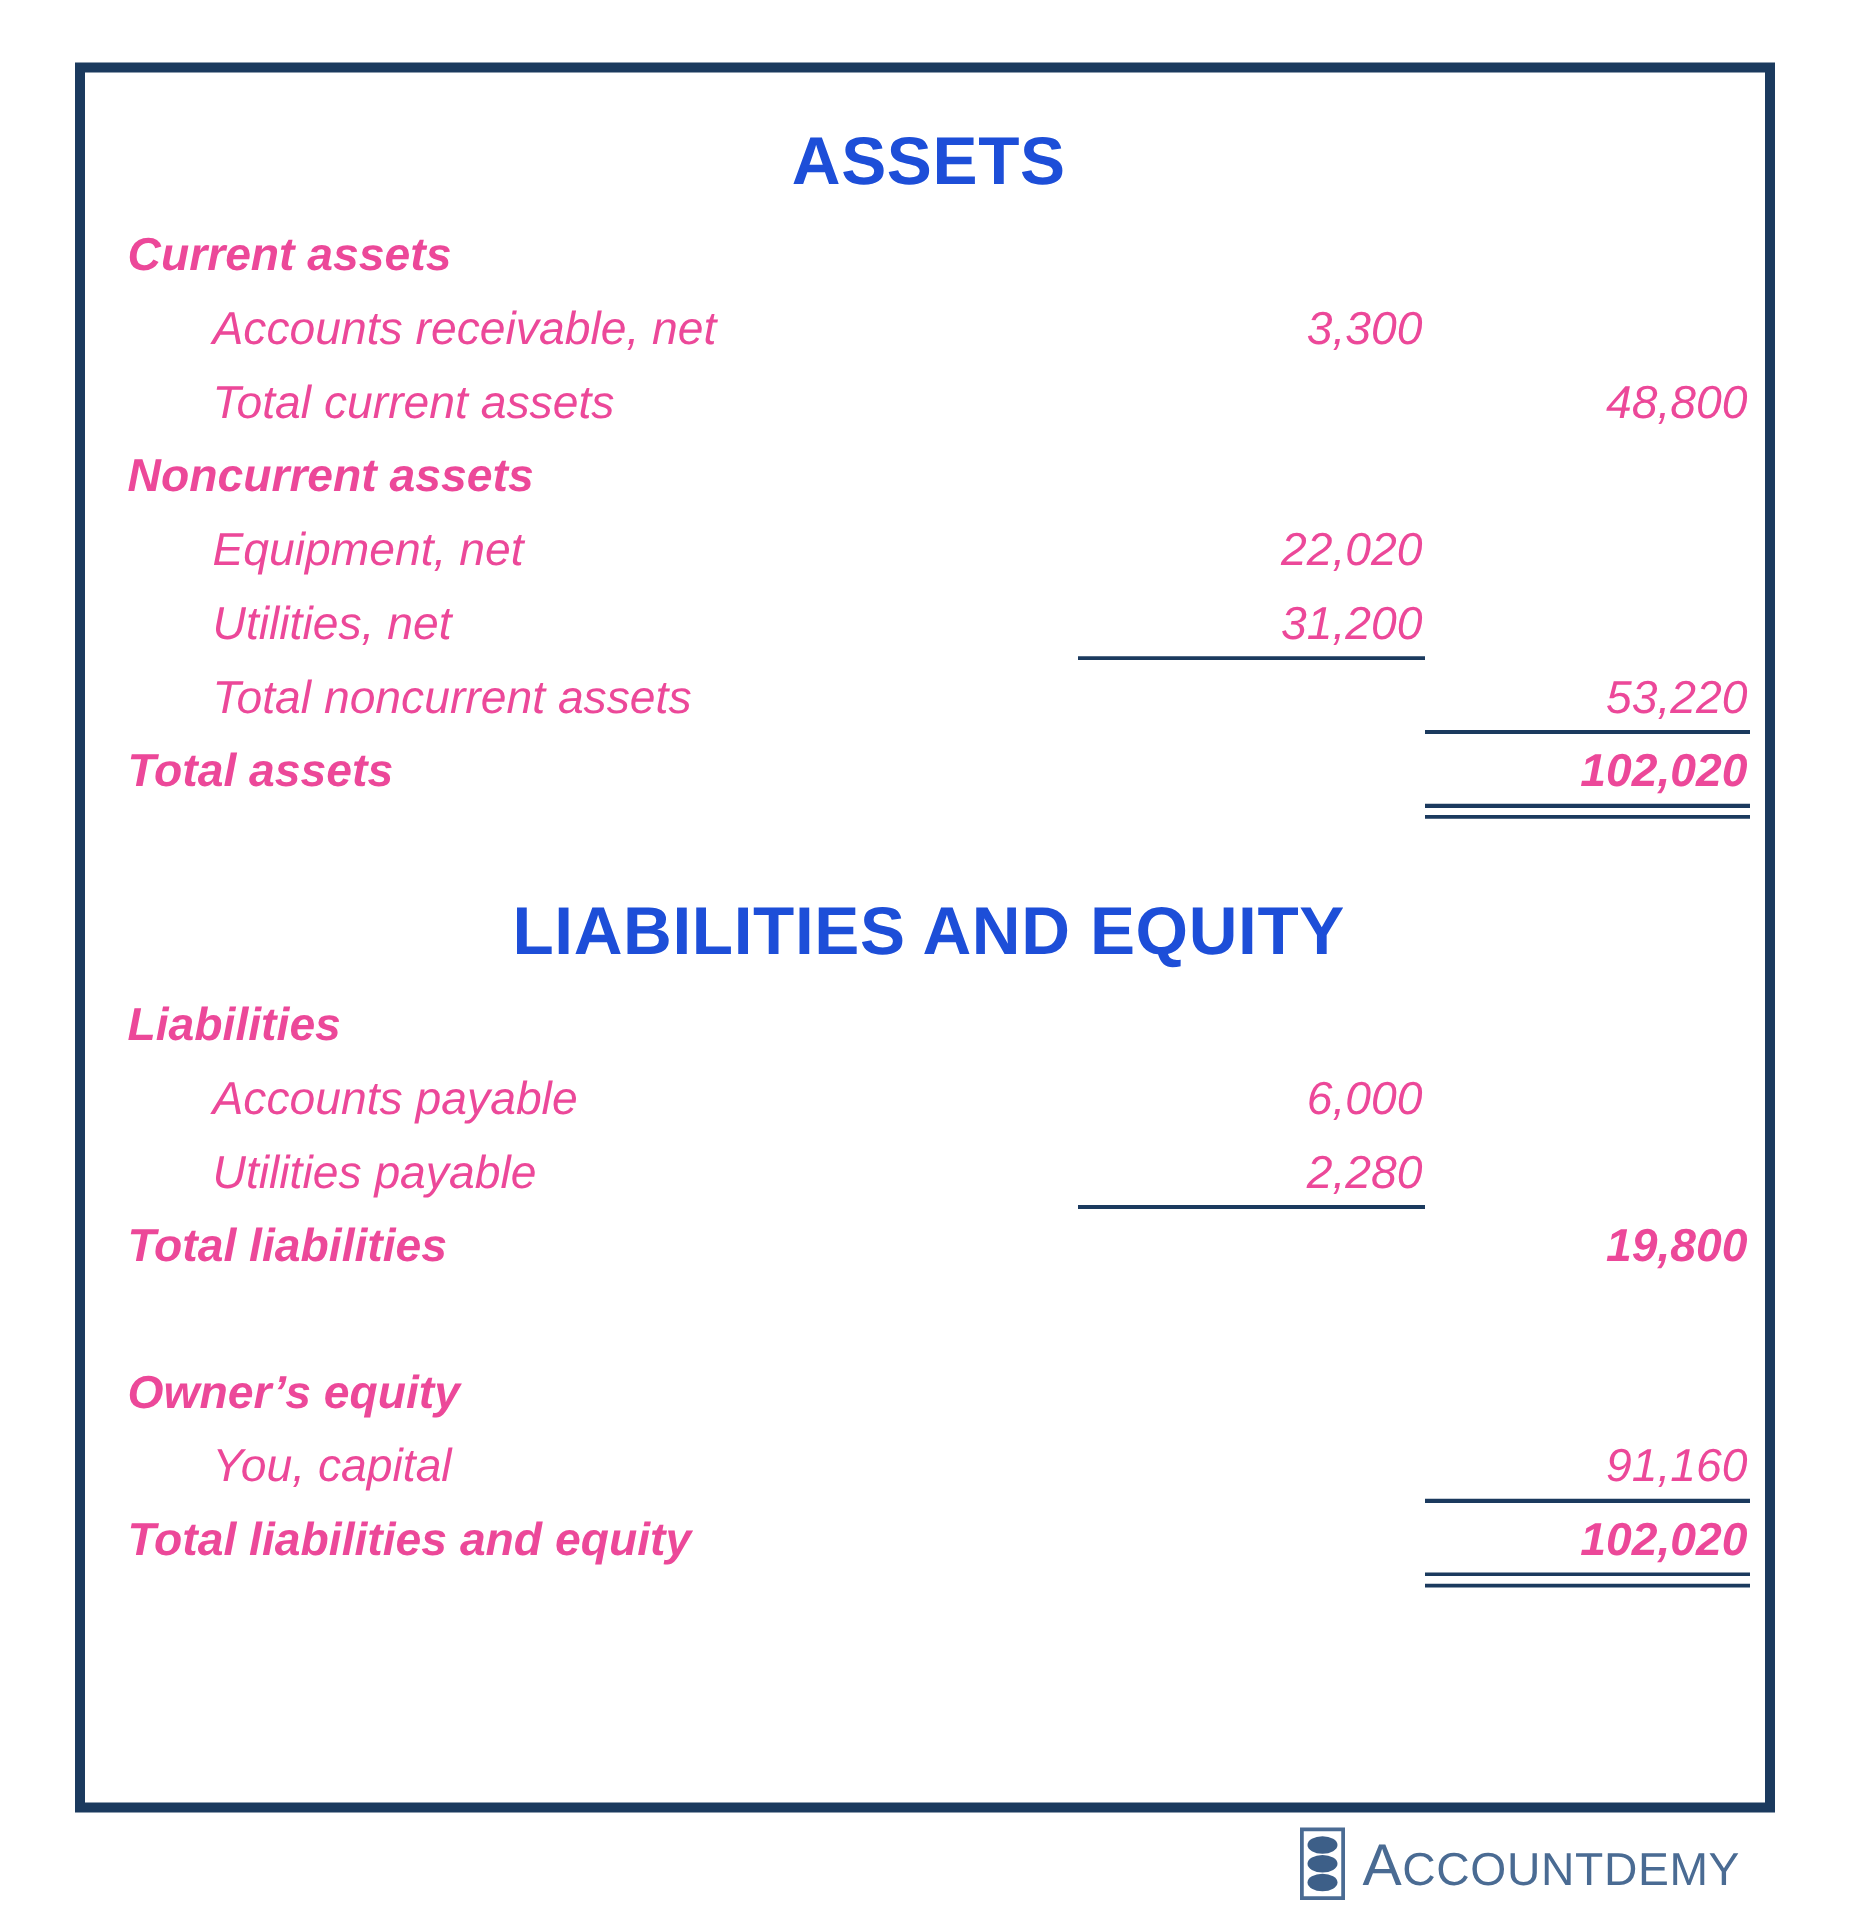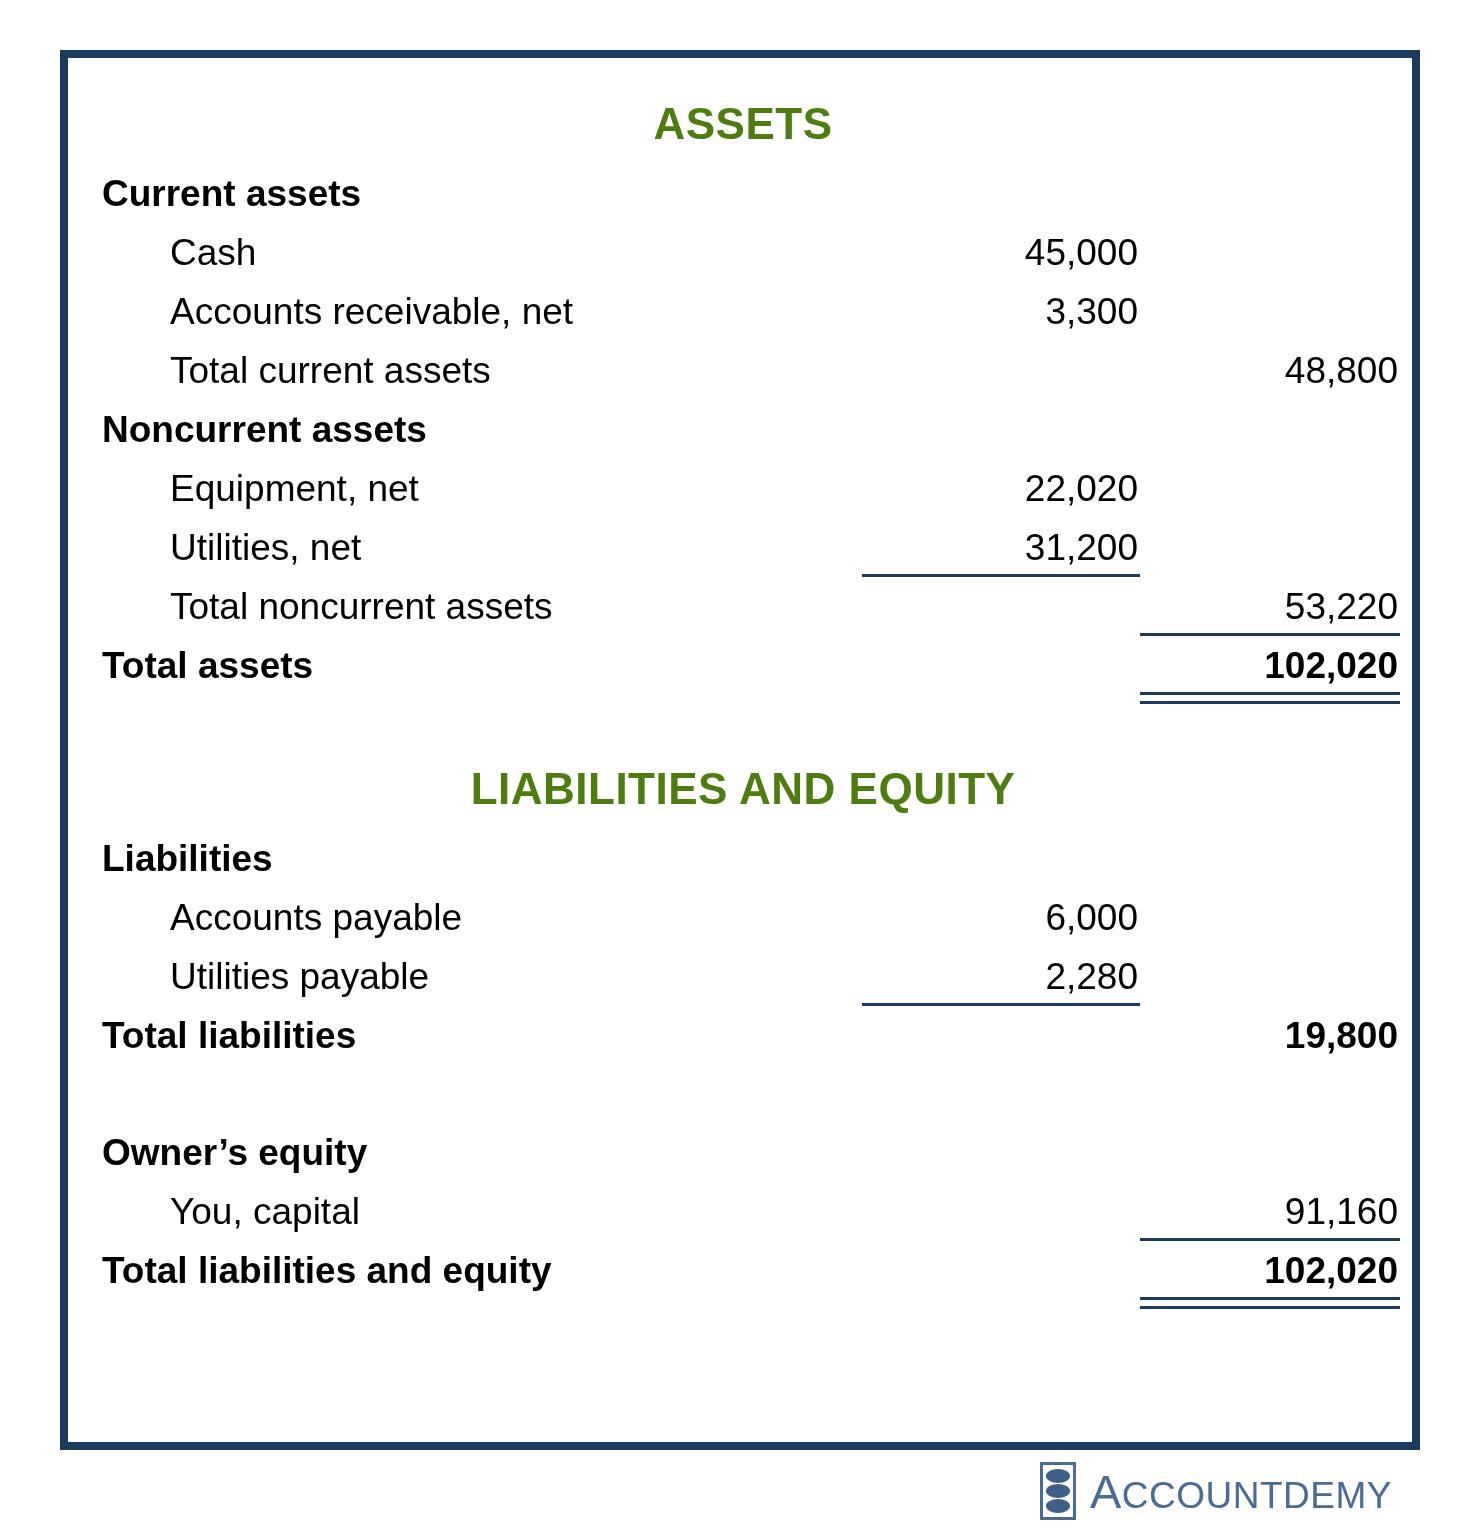--- a/index.html
+++ b/index.html
@@ -36,24 +36,24 @@
   .frame-inner {
     position: relative;
     width: 100%;
     height: 100%;
     box-sizing: border-box;
     padding: 0 28px 0 34px;
   }
 
   .section-title {
     text-align: center;
-    font-size: 44px;
+    font-size: 54px;
     font-weight: bold;
     letter-spacing: 0.5px;
-    color: #4d7c0f;
+    color: #1d4ed8;
     line-height: 1.0;
   }
   .section-title.assets-title { padding-top: 44px; }
   .section-title.liab-title   { padding-top: 6px; }
 
   .spacer-between { height: 66px; }
 
   table.stmt {
     width: 100%;
     border-collapse: collapse;
@@ -65,22 +65,23 @@
   col.c-label { width: 760px; }
   col.c-amt1  { width: 278px; }
   col.c-amt2  { width: 260px; }
 
   td {
     padding: 0;
     vertical-align: bottom;
     font-size: 37px;
     line-height: 59px;
     height: 59px;
-    color: #000000;
+    color: #ec4899;
     white-space: nowrap;
+    font-style: italic;
   }
 
   td.label { text-align: left; }
   td.amt   { text-align: right; padding-right: 2px; }
 
   .lvl0 { padding-left: 0px;  font-weight: bold; }
   .lvl1 { padding-left: 68px; font-weight: normal; }
   .bold { font-weight: bold; }
 
   
@@ -156,25 +157,20 @@
             <col class="c-amt1">
             <col class="c-amt2">
           </colgroup>
         <tbody id="assets-body">
             <tr>
               <td class="label lvl0">Current assets</td>
               <td class="amt bold"></td>
               <td class="amt bold"></td>
             </tr>
             <tr>
-              <td class="label lvl1">Cash</td>
-              <td class="amt">45,000</td>
-              <td class="amt"></td>
-            </tr>
-            <tr>
               <td class="label lvl1">Accounts receivable, net</td>
               <td class="amt">3,300</td>
               <td class="amt"></td>
             </tr>
             <tr>
               <td class="label lvl1">Total current assets</td>
               <td class="amt"></td>
               <td class="amt">48,800</td>
             </tr>
             <tr>

